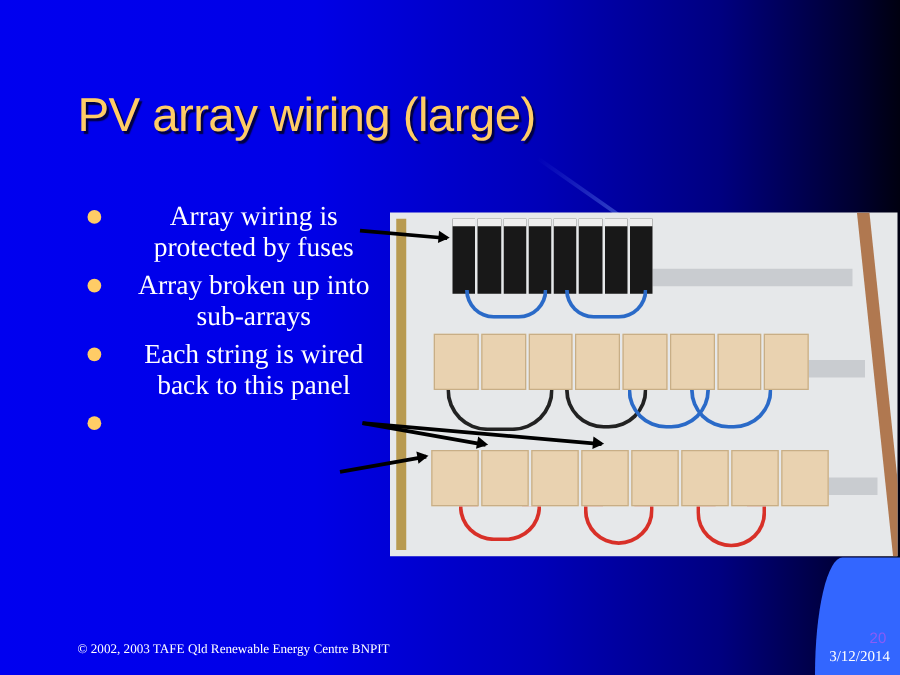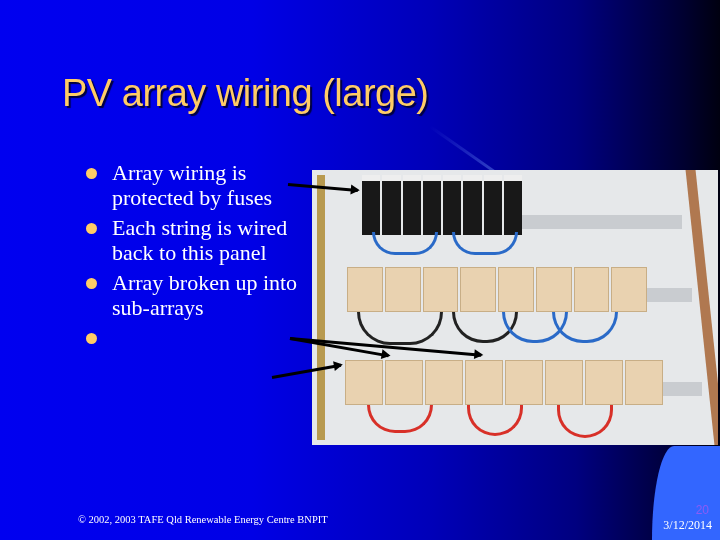--- a/index.html
+++ b/index.html
@@ -5,51 +5,51 @@
   html,body{margin:0;padding:0;}
   body{width:720px;height:540px;overflow:hidden;position:relative;
     background:linear-gradient(90deg,#0000f0 0%,#0000e6 35%,#0000b8 60%,#000080 80%,#000030 95%,#000010 100%);
     font-family:"Liberation Serif",serif;}
   .slide{position:absolute;inset:0;}
   .streak{position:absolute;left:430px;top:125px;width:140px;height:3px;
     background:linear-gradient(90deg,rgba(120,160,255,0),rgba(120,160,255,0.7));
     transform:rotate(35deg);transform-origin:left center;}
   .title{position:absolute;left:62px;top:72px;font-family:"Liberation Sans",sans-serif;
     font-size:38px;color:#ffcc66;text-shadow:2px 2px 1px #000040;letter-spacing:-0.5px;text-align:right;}
-  .bullets{position:absolute;left:86px;top:160px;width:240px;margin:0;padding:0;list-style:none;}
+  .bullets{position:absolute;left:70px;top:160px;width:240px;margin:0;padding:0;list-style:none;text-align:center;}
   .bullets li{position:relative;padding-left:26px;color:#fff;font-size:22px;line-height:25px;margin-bottom:5px;}
   .bullets li .dot{position:absolute;left:0;top:8px;width:11px;height:11px;border-radius:50%;background:#ffcc66;}
   .photo{position:absolute;left:312px;top:170px;width:406px;height:275px;background:#e6e8ea;overflow:hidden;}
   .photo .frame-l{position:absolute;left:5px;top:5px;width:8px;height:265px;background:#b89a50;}
   .photo .frame-r{position:absolute;right:8px;top:0;width:10px;height:275px;background:#b07850;transform:skewX(6deg);}
   .fuses{position:absolute;left:50px;top:5px;width:160px;height:60px;display:flex;gap:2px;}
   .fuse{flex:1;background:#181818;border-top:6px solid #eee;}
   .rail{position:absolute;height:14px;background:#c9ccd0;}
   .strip{position:absolute;height:45px;display:flex;gap:2px;}
   .block{background:#e9d2b0;border:1px solid #c8ae86;flex:1;}
   .wires{position:absolute;border-radius:0 0 40px 40px;border:3px solid;border-top:none;}
   .arrow{position:absolute;height:3px;background:#000;transform-origin:left center;}
   .arrow::after{content:"";position:absolute;right:-2px;top:-4px;border-left:9px solid #000;border-top:5px solid transparent;border-bottom:5px solid transparent;}
-  .footer{position:absolute;left:78px;top:514px;font-size:10.5px;color:#fff;}
+  .footer{position:absolute;left:62px;top:514px;font-size:10.5px;color:#fff;}
   .corner{position:absolute;left:652px;top:446px;width:68px;height:94px;background:#3366ff;border-top-left-radius:22px 94px;}
   .slide-num{position:absolute;right:11px;top:503px;font-family:"Liberation Sans",sans-serif;font-size:12px;color:#8b5cf6;text-align:left;}
   .slide-date{position:absolute;right:8px;top:518px;font-size:12px;color:#fff;text-align:right;}
 </style>
 </head>
 <body>
 
 <div class="slide">
   <div class="streak"></div>
 
   <div class="title">PV array wiring (large)</div>
 
   <ul class="bullets">
     <li><span class="dot"></span><span>Array wiring is protected by fuses</span></li>
+    <li><span class="dot"></span><span>Array broken up into sub-arrays</span></li>
     <li><span class="dot"></span><span>Each string is wired back to this panel</span></li>
-    <li><span class="dot"></span><span>Array broken up into sub-arrays</span></li>
     <li><span class="dot"></span></li>
   </ul>
 
   <div class="photo" title="Wiring panel with fuses and terminal strips">
     <div class="frame-l"></div>
     <div class="frame-r"></div>
     <div class="rail" style="left:210px;top:45px;width:160px;"></div>
     <div class="fuses">
       <div class="fuse"></div>
         <div class="fuse"></div>

